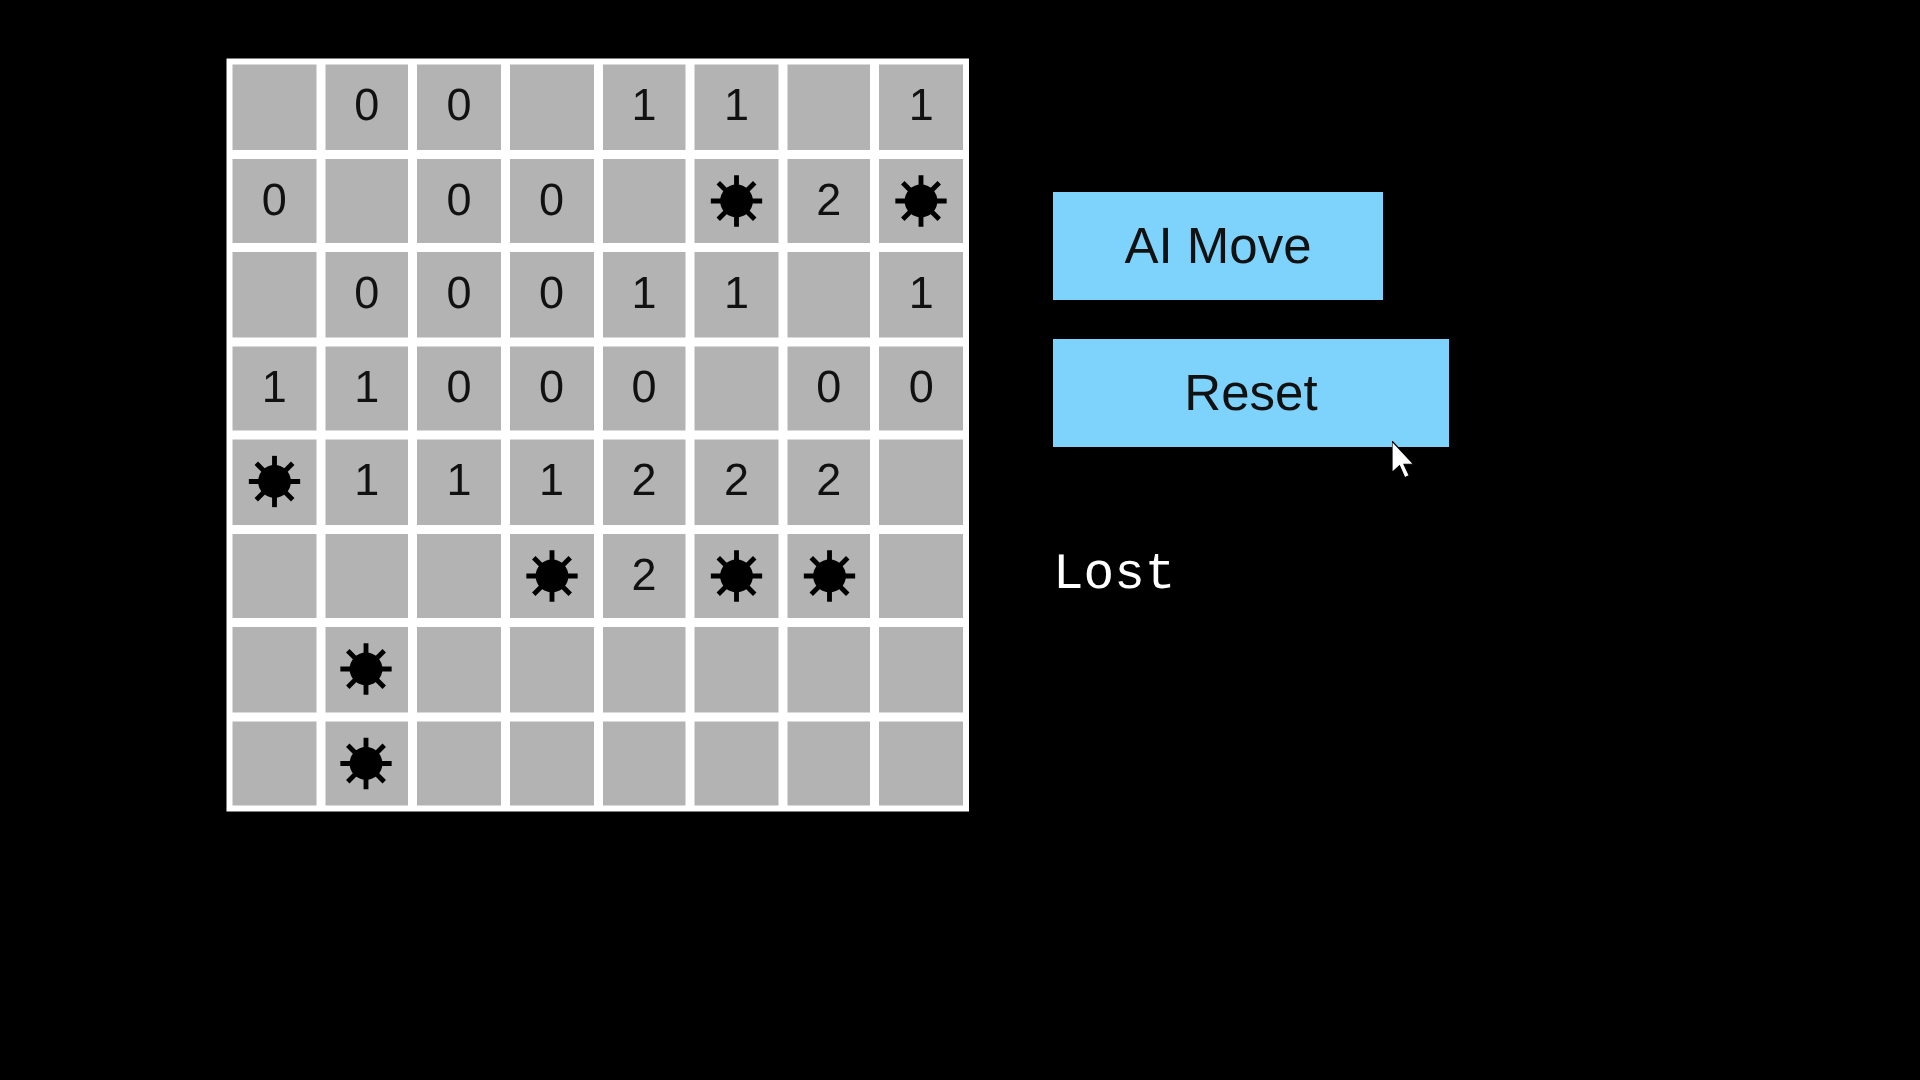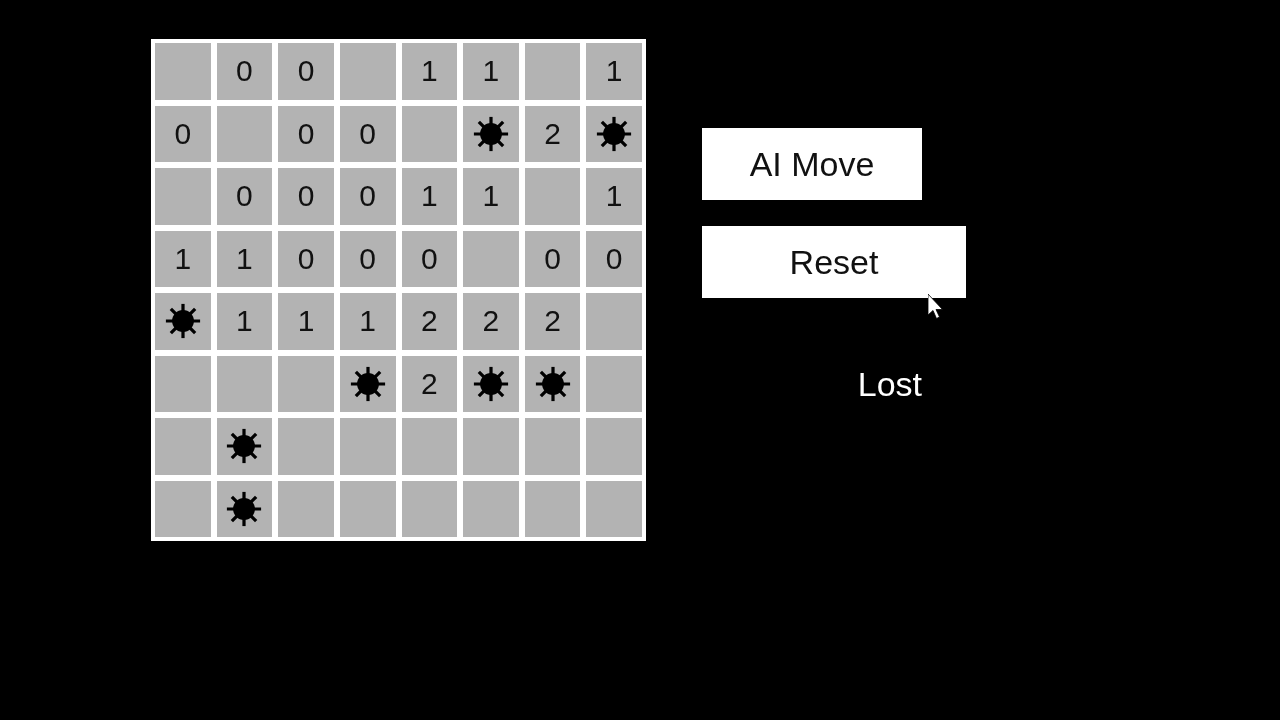--- a/index.html
+++ b/index.html
@@ -51,21 +51,21 @@
   }
   .mine-icon {
     width: 38px;
     height: 38px;
     display: block;
   }
 
   
   .ctrl-button {
     position: absolute;
-    background: #ffffff;
+    background: #7dd3fc;
     color: #111111;
     border: 0;
     display: flex;
     align-items: center;
     justify-content: center;
     font-family: "Liberation Sans", sans-serif;
     font-size: 34px;
     line-height: 1;
     padding: 12px;
     cursor: pointer;
@@ -80,24 +80,24 @@
     left: 702px;
     top: 226px;
     width: 264px;
     height: 72px;
   }
   #status-text {
     position: absolute;
     left: 702px;
     top: 364px;
     width: 220px;
-    text-align: right;
+    text-align: left;
     color: #ffffff;
     font-size: 34px;
-    font-family: Liberation Sans, sans-serif;
+    font-family: Liberation Mono, monospace;
     line-height: 1.2;
   }
 
   
   #mouse-cursor {
     position: absolute;
     left: 928px;
     top: 294px;
     width: 18px;
     height: 28px;

